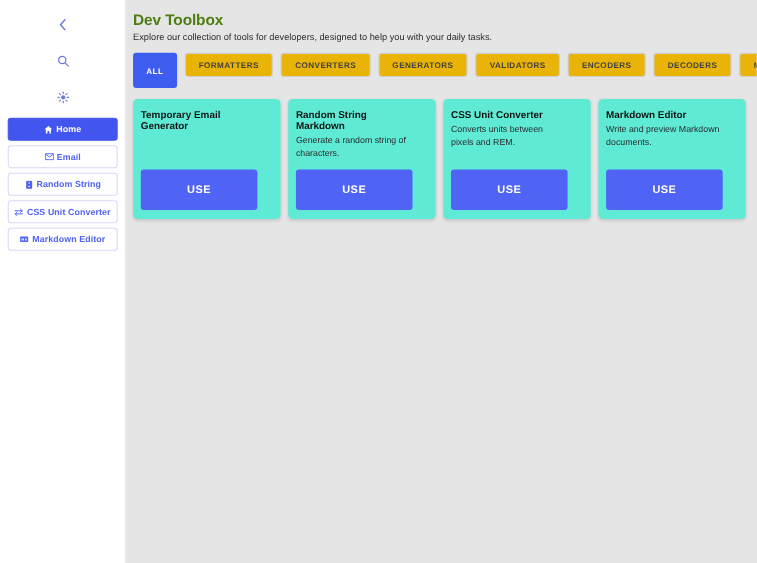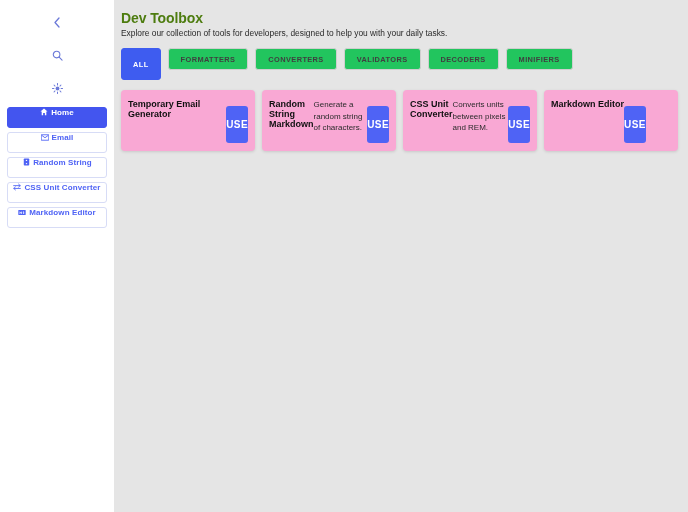--- a/index.html
+++ b/index.html
@@ -42,21 +42,21 @@
     width: 100%;
     height: 21px;
     border: 1px solid #d7dcf6;
     border-radius: 3px;
     background: #ffffff;
     color: #4f63f5;
     font-size: 8px;
     font-weight: bold;
     letter-spacing: 0.1px;
     display: flex;
-    align-items: flex-start;
+    align-items: center;
     justify-content: center;
     gap: 3px;
     cursor: pointer;
     white-space: nowrap;
   }
   .nav-item.active {
     background: #4355ef;
     border-color: #4355ef;
     color: #ffffff;
   }
@@ -95,21 +95,21 @@
     gap: 7px;
     margin-bottom: 10px;
     width: 580px;
     white-space: nowrap;
   }
   .tab {
     height: 22px;
     padding: 0 12px;
     border: 1px solid #cfcfcf;
     border-radius: 3px;
-    background: #22c55e;
+    background: #eab308;
     color: #3f3f3f;
     font-size: 7.4px;
     font-weight: bold;
     letter-spacing: 0.4px;
     display: inline-flex;
     align-items: center;
     justify-content: center;
     cursor: pointer;
     flex: none;
   }
@@ -122,26 +122,26 @@
 
   
   .cards {
     display: flex;
     gap: 7px;
     white-space: nowrap;
   }
   .card {
     width: 134px;
     flex: none;
-    background: #f9a8d4;
+    background: #5eead4;
     border-radius: 4px;
     box-shadow: 0 1px 3px rgba(0,0,0,0.13);
-    padding: 9px 7px 8px 7px;
-    display: flex;
-    flex-direction: row;
+    padding: 9px 21px 8px 7px;
+    display: flex;
+    flex-direction: column;
   }
   .card-title {
     font-size: 9px;
     font-weight: bold;
     color: #111111;
     margin-bottom: 3px;
     white-space: normal;
   }
   .card-desc {
     font-size: 8px;
@@ -261,21 +261,23 @@
 
   <main class="main">
 
     <h1 class="page-title">Dev Toolbox</h1>
     <p class="page-sub">Explore our collection of tools for developers, designed to help you with your daily tasks.</p>
 
     <div class="tabs">
       <button class="tab active">ALL</button>
       <button class="tab">FORMATTERS</button>
       <button class="tab">CONVERTERS</button>
+      <button class="tab">GENERATORS</button>
       <button class="tab">VALIDATORS</button>
+      <button class="tab">ENCODERS</button>
       <button class="tab">DECODERS</button>
       <button class="tab">MINIFIERS</button>
 
     </div>
 
     <div class="cards">
 
       <div class="card">
         <div class="card-title">Temporary Email Generator</div>
         <button class="use-btn">USE</button>
@@ -288,18 +290,19 @@
       </div>
 
       <div class="card">
         <div class="card-title">CSS Unit Converter</div>
         <div class="card-desc">Converts units between pixels and REM.</div>
         <button class="use-btn">USE</button>
       </div>
 
       <div class="card">
         <div class="card-title">Markdown Editor</div>
+        <div class="card-desc">Write and preview Markdown documents.</div>
         <button class="use-btn">USE</button>
       </div>
 
     </div>
   </main>
 </div>
 
 </body></html>

